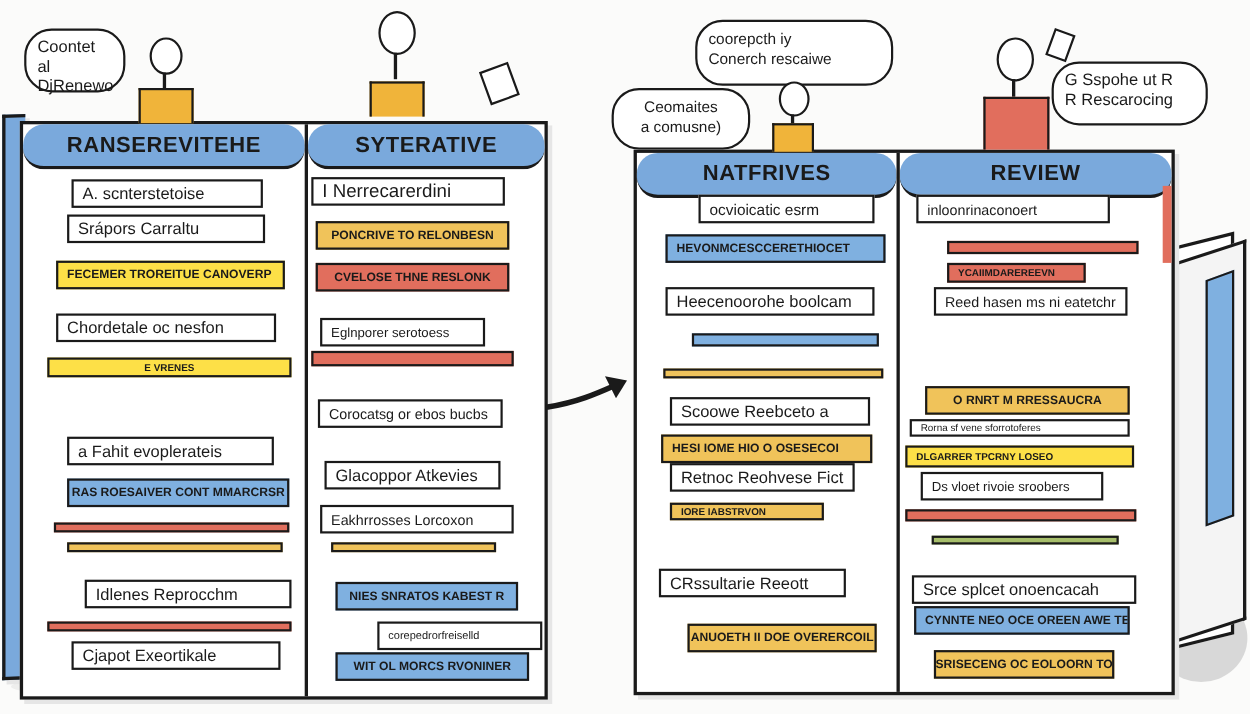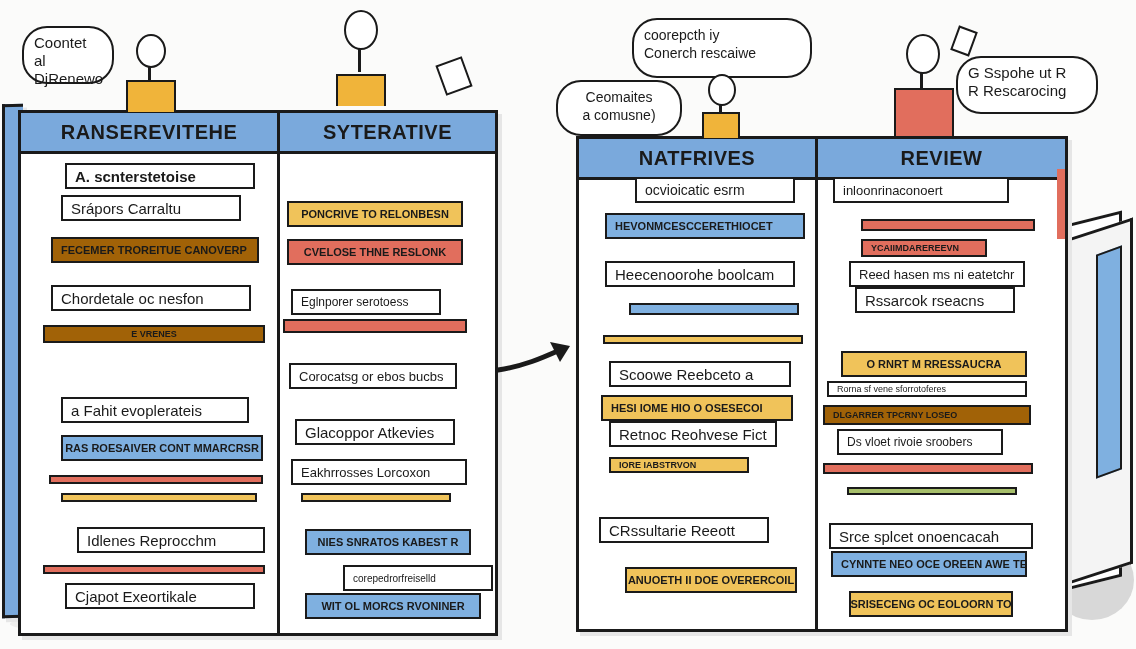--- a/index.html
+++ b/index.html
@@ -1,24 +1,24 @@
 <!DOCTYPE html>
 <html><head>
 <meta charset="utf-8">
 <style>
   html,body{margin:0;padding:0;background:#fbfbfa;}
   body{width:1136px;height:649px;position:relative;overflow:hidden;font-family:"Liberation Sans",sans-serif;color:#1a1a1a;}
   .abs{position:absolute;}
   .binder{position:absolute;border:3px solid #1a1a1a;background:#fff;box-shadow:4px 4px 0 #e6e6e6;}
   .page{position:absolute;border-left:3px solid #1a1a1a;}
-  .header{position:absolute;height:38px;background:#7aa9dc;border-bottom:3px solid #1a1a1a;display:flex;align-items:center;justify-content:center;font-weight:700;font-size:20px;letter-spacing:0.5px;}
+  .header{position:absolute;height:38px;background:#7aa9dc;border-bottom:3px solid #1a1a1a;display:flex;align-items:center;justify-content:center;font-weight:700;font-size:20px;letter-spacing:0.5px;border-radius:19px;}
   .card{position:absolute;height:26px;border:2px solid #1a1a1a;display:flex;align-items:center;padding:0 8px;font-size:11px;font-weight:700;text-transform:uppercase;box-sizing:border-box;white-space:nowrap;overflow:hidden;}
   .card.white{background:#fff;font-size:15px;font-weight:400;text-transform:none;}
   .card.yellow{background:#f0c35a;}
-  .card.green{background:#a16207;}
+  .card.green{background:#fde047;}
   .card.red{background:#e16e5d;}
   .card.blue{background:#7fb0e0;}
   .stripe{position:absolute;height:9px;border:2px solid #1a1a1a;box-sizing:border-box;}
   .bubble{position:absolute;border:2.5px solid #1a1a1a;border-radius:25px;background:#fff;font-size:14px;line-height:18px;padding:6px 10px;box-sizing:border-box;}
   .person{position:absolute;}
   .head{position:absolute;width:26px;height:30px;border:2.5px solid #1a1a1a;border-radius:50%;background:#fff;}
   .torso{position:absolute;width:46px;height:30px;border:2.5px solid #1a1a1a;border-bottom:none;}
   .neck{position:absolute;width:2.5px;height:14px;background:#1a1a1a;}
   .arrow{position:absolute;}
   .shadow{position:absolute;border-radius:50%;background:#c9c9c9;}
@@ -28,33 +28,34 @@
 
 <div class="shadow" style="left:10px;top:610px;width:480px;height:28px;opacity:.25"></div>
 
 <div class="binder" style="left:2px;top:104px;width:18px;height:508px;background:#7aa9dc;border-right:none;transform:skewY(-2deg)"></div>
 
 <div class="binder" style="left:18px;top:110px;width:474px;height:520px;">
   <div class="header" style="left:0;top:0;width:256px;">RANSEREVITEHE</div>
   <div class="header" style="left:259px;top:0;width:215px;">SYTERATIVE</div>
   <div class="page" style="left:256px;top:0;height:520px;"></div>
 
-  <div class="card white" style="left:44px;top:50px;width:190px;font-weight:bold;">A. scnterstetoise</div>
+  <div class="card white" style="left:44px;top:50px;width:174px;">A. scnterstetoise</div>
   <div class="card white" style="left:40px;top:82px;width:180px;">Srápors Carraltu</div>
   <div class="card green" style="left:30px;top:124px;width:208px;">Fecemer troreitue canoverp</div>
   <div class="card white" style="left:30px;top:172px;width:200px;">Chordetale oc nesfon</div>
   <div class="card green" style="left:22px;top:212px;width:222px;height:18px;justify-content:center;font-size:9px;">e Vrenes</div>
   <div class="card white" style="left:40px;top:284px;width:188px;">a Fahit evoplerateis</div>
   <div class="card blue" style="left:40px;top:322px;width:202px;justify-content:center;">Ras roesaiver cont mmarcrsr</div>
   <div class="stripe" style="left:28px;top:362px;width:214px;background:#e16e5d;"></div>
   <div class="stripe" style="left:40px;top:380px;width:196px;background:#f0c35a;"></div>
   <div class="card white" style="left:56px;top:414px;width:188px;">Idlenes Reprocchm</div>
   <div class="stripe" style="left:22px;top:452px;width:222px;background:#e16e5d;"></div>
   <div class="card white" style="left:44px;top:470px;width:190px;">Cjapot Exeortikale</div>
 
+  <div class="card white" style="left:262px;top:48px;width:176px;font-size:17px;">I Nerrecarerdini</div>
   <div class="card yellow" style="left:266px;top:88px;width:176px;justify-content:center;">Poncrive to relonbesn</div>
   <div class="card red" style="left:266px;top:126px;width:176px;justify-content:center;">Cvelose thne reslonk</div>
   <div class="card white" style="left:270px;top:176px;width:150px;font-size:12px;">Eglnporer serotoess</div>
   <div class="stripe" style="left:262px;top:206px;width:184px;background:#e16e5d;height:14px;"></div>
   <div class="card white" style="left:268px;top:250px;width:168px;font-size:13px;">Corocatsg or ebos bucbs</div>
   <div class="card white" style="left:274px;top:306px;width:160px;">Glacoppor Atkevies</div>
   <div class="card white" style="left:270px;top:346px;width:176px;font-size:13px;">Eakhrrosses Lorcoxon</div>
   <div class="stripe" style="left:280px;top:380px;width:150px;background:#f0c35a;"></div>
   <div class="card blue" style="left:284px;top:416px;width:166px;justify-content:center;">Nies snratos kabest r</div>
   <div class="card white" style="left:290px;top:452px;width:150px;font-size:10px;margin-left:32px;">corepedrorfreiselld</div>
@@ -103,21 +104,20 @@
   <div class="card yellow" style="left:22px;top:256px;width:192px;">Hesi iome hio o osesecoi</div>
   <div class="card white" style="left:30px;top:282px;width:168px;">Retnoc Reohvese Fict</div>
   <div class="card yellow" style="left:30px;top:318px;width:140px;height:16px;font-size:9px;">Iore iabstrvon</div>
   <div class="card white" style="left:20px;top:378px;width:170px;">CRssultarie Reeott</div>
   <div class="card yellow" style="left:46px;top:428px;width:172px;justify-content:center;">Anuoeth ii doe overercoil</div>
 
   <div class="card white" style="left:254px;top:38px;width:176px;font-size:13px;">inloonrinaconoert</div>
   <div class="stripe" style="left:282px;top:80px;width:174px;background:#e16e5d;height:12px;"></div>
   <div class="card red" style="left:282px;top:100px;width:126px;height:18px;font-size:9px;">Ycaiimdarereevn</div>
   <div class="card white" style="left:270px;top:122px;width:176px;font-size:13px;">Reed hasen ms ni eatetchr</div>
-  <div class="card white" style="left:276px;top:148px;width:160px;">Rssarcok rseacns</div>
   <div class="card yellow" style="left:262px;top:212px;width:186px;justify-content:center;">O rnrt m rressaucra</div>
   <div class="card white" style="left:248px;top:242px;width:200px;height:16px;font-size:9px;">Rorna sf vene sforrotoferes</div>
   <div class="card green" style="left:244px;top:266px;width:208px;height:20px;font-size:9px;">Dlgarrer tpcrny loseo</div>
   <div class="card white" style="left:258px;top:290px;width:166px;font-size:12px;">Ds vloet rivoie sroobers</div>
   <div class="stripe" style="left:244px;top:324px;width:210px;background:#e16e5d;height:11px;"></div>
   <div class="stripe" style="left:268px;top:348px;width:170px;background:#a7bf6b;height:8px;"></div>
   <div class="card white" style="left:250px;top:384px;width:204px;">Srce splcet onoencacah</div>
   <div class="card blue" style="left:252px;top:412px;width:196px;">Cynnte neo oce oreen awe tecod</div>
   <div class="card yellow" style="left:270px;top:452px;width:164px;justify-content:center;">Fosriseceng oc eoloorn tore</div>
 </div>

